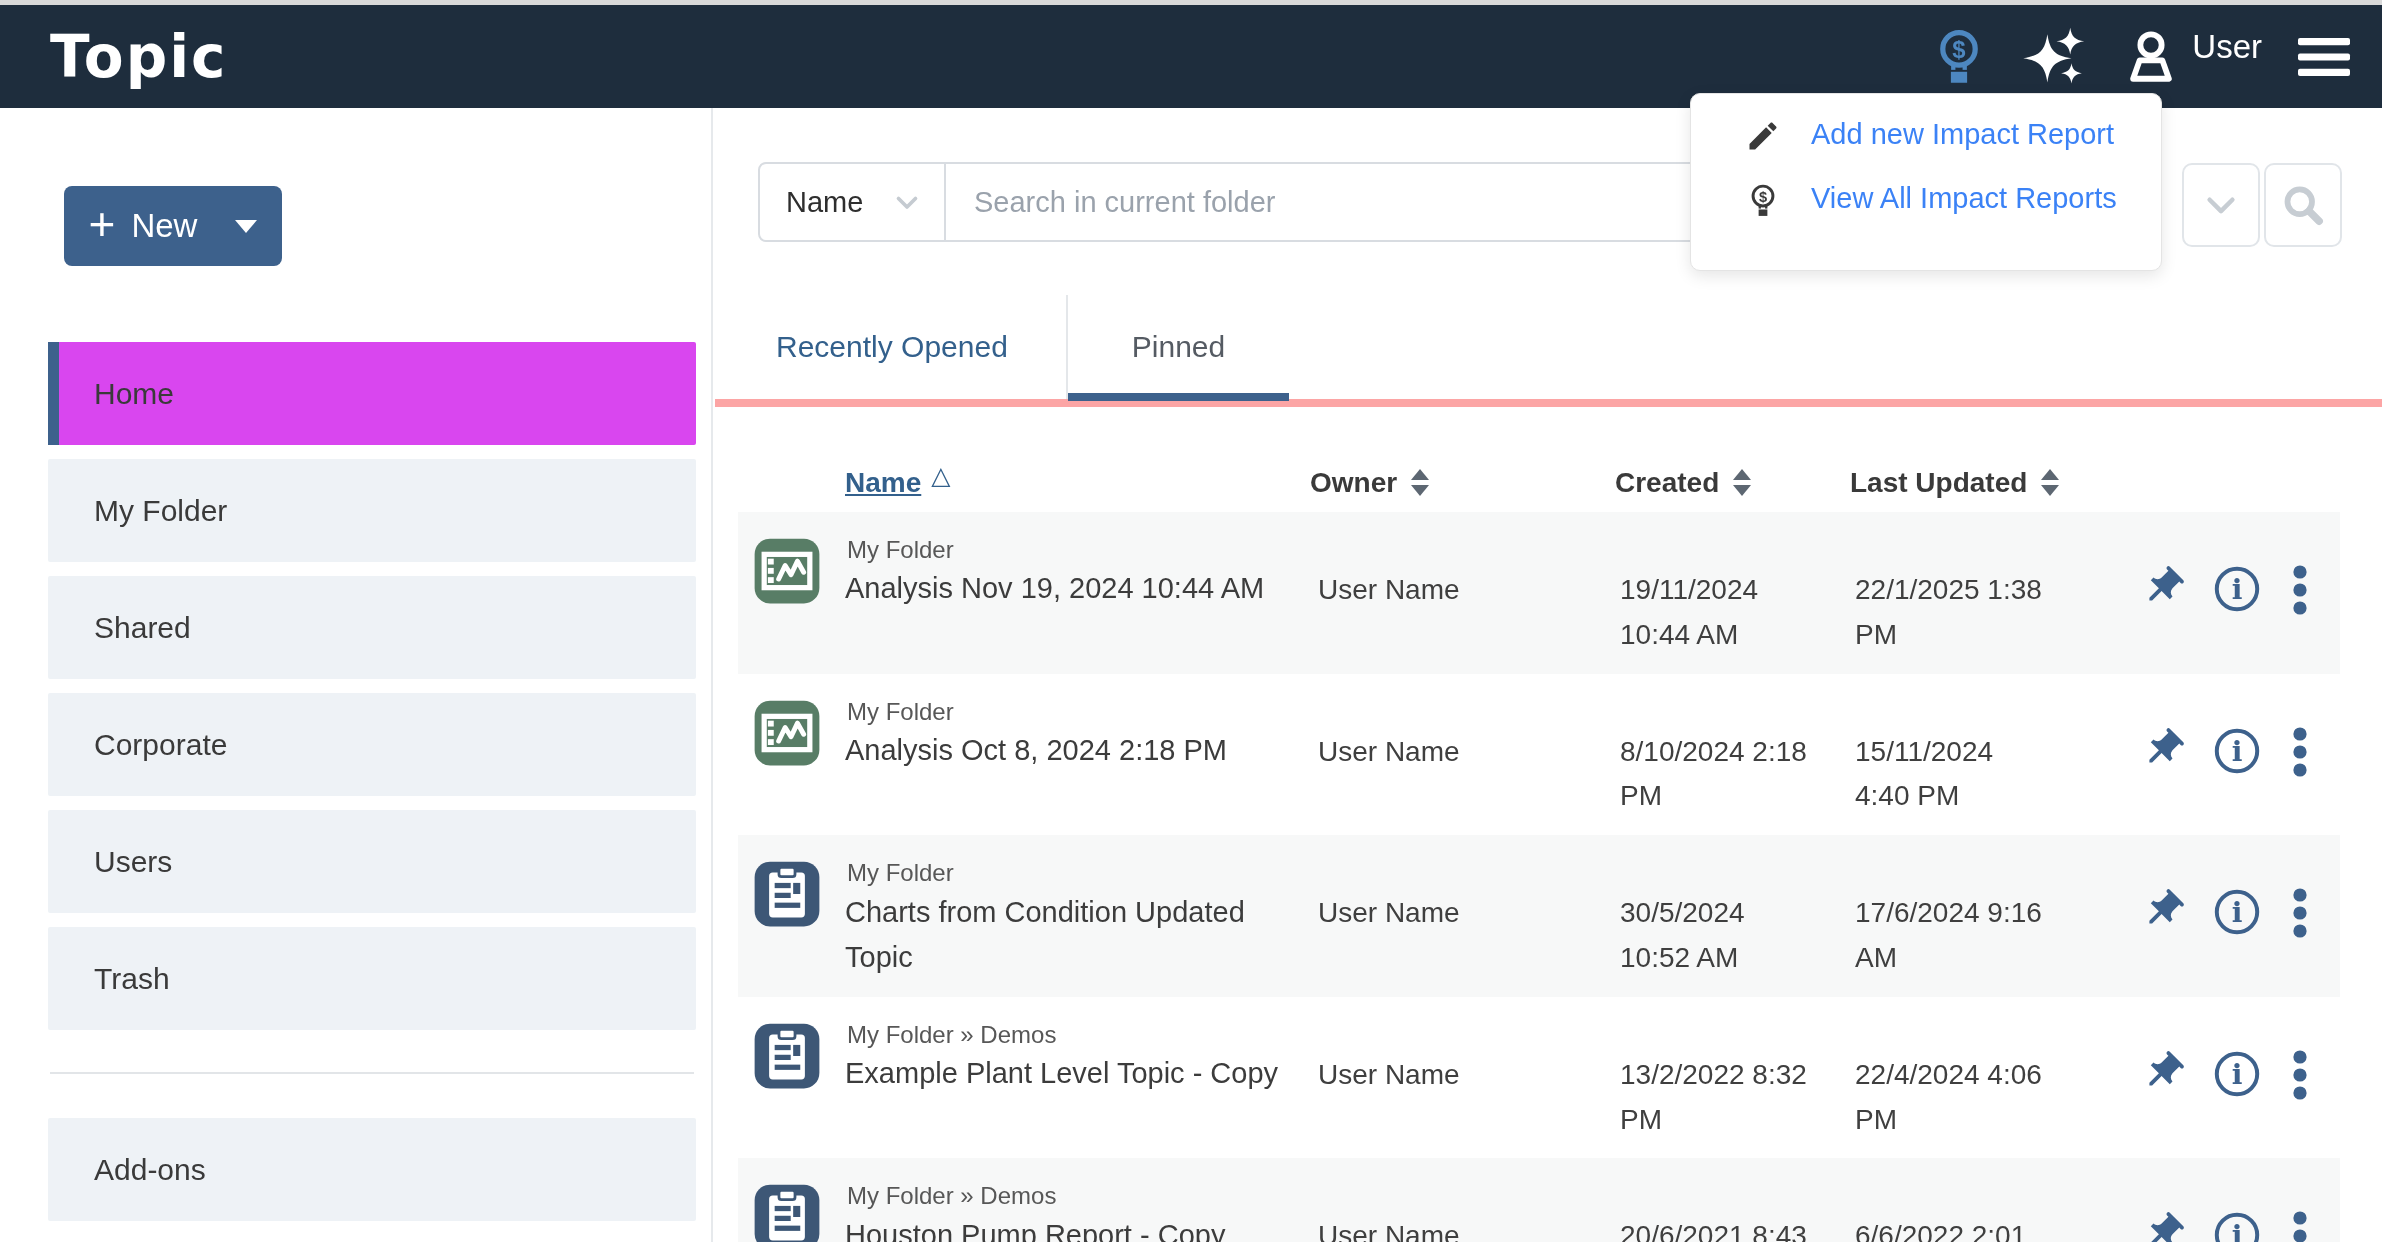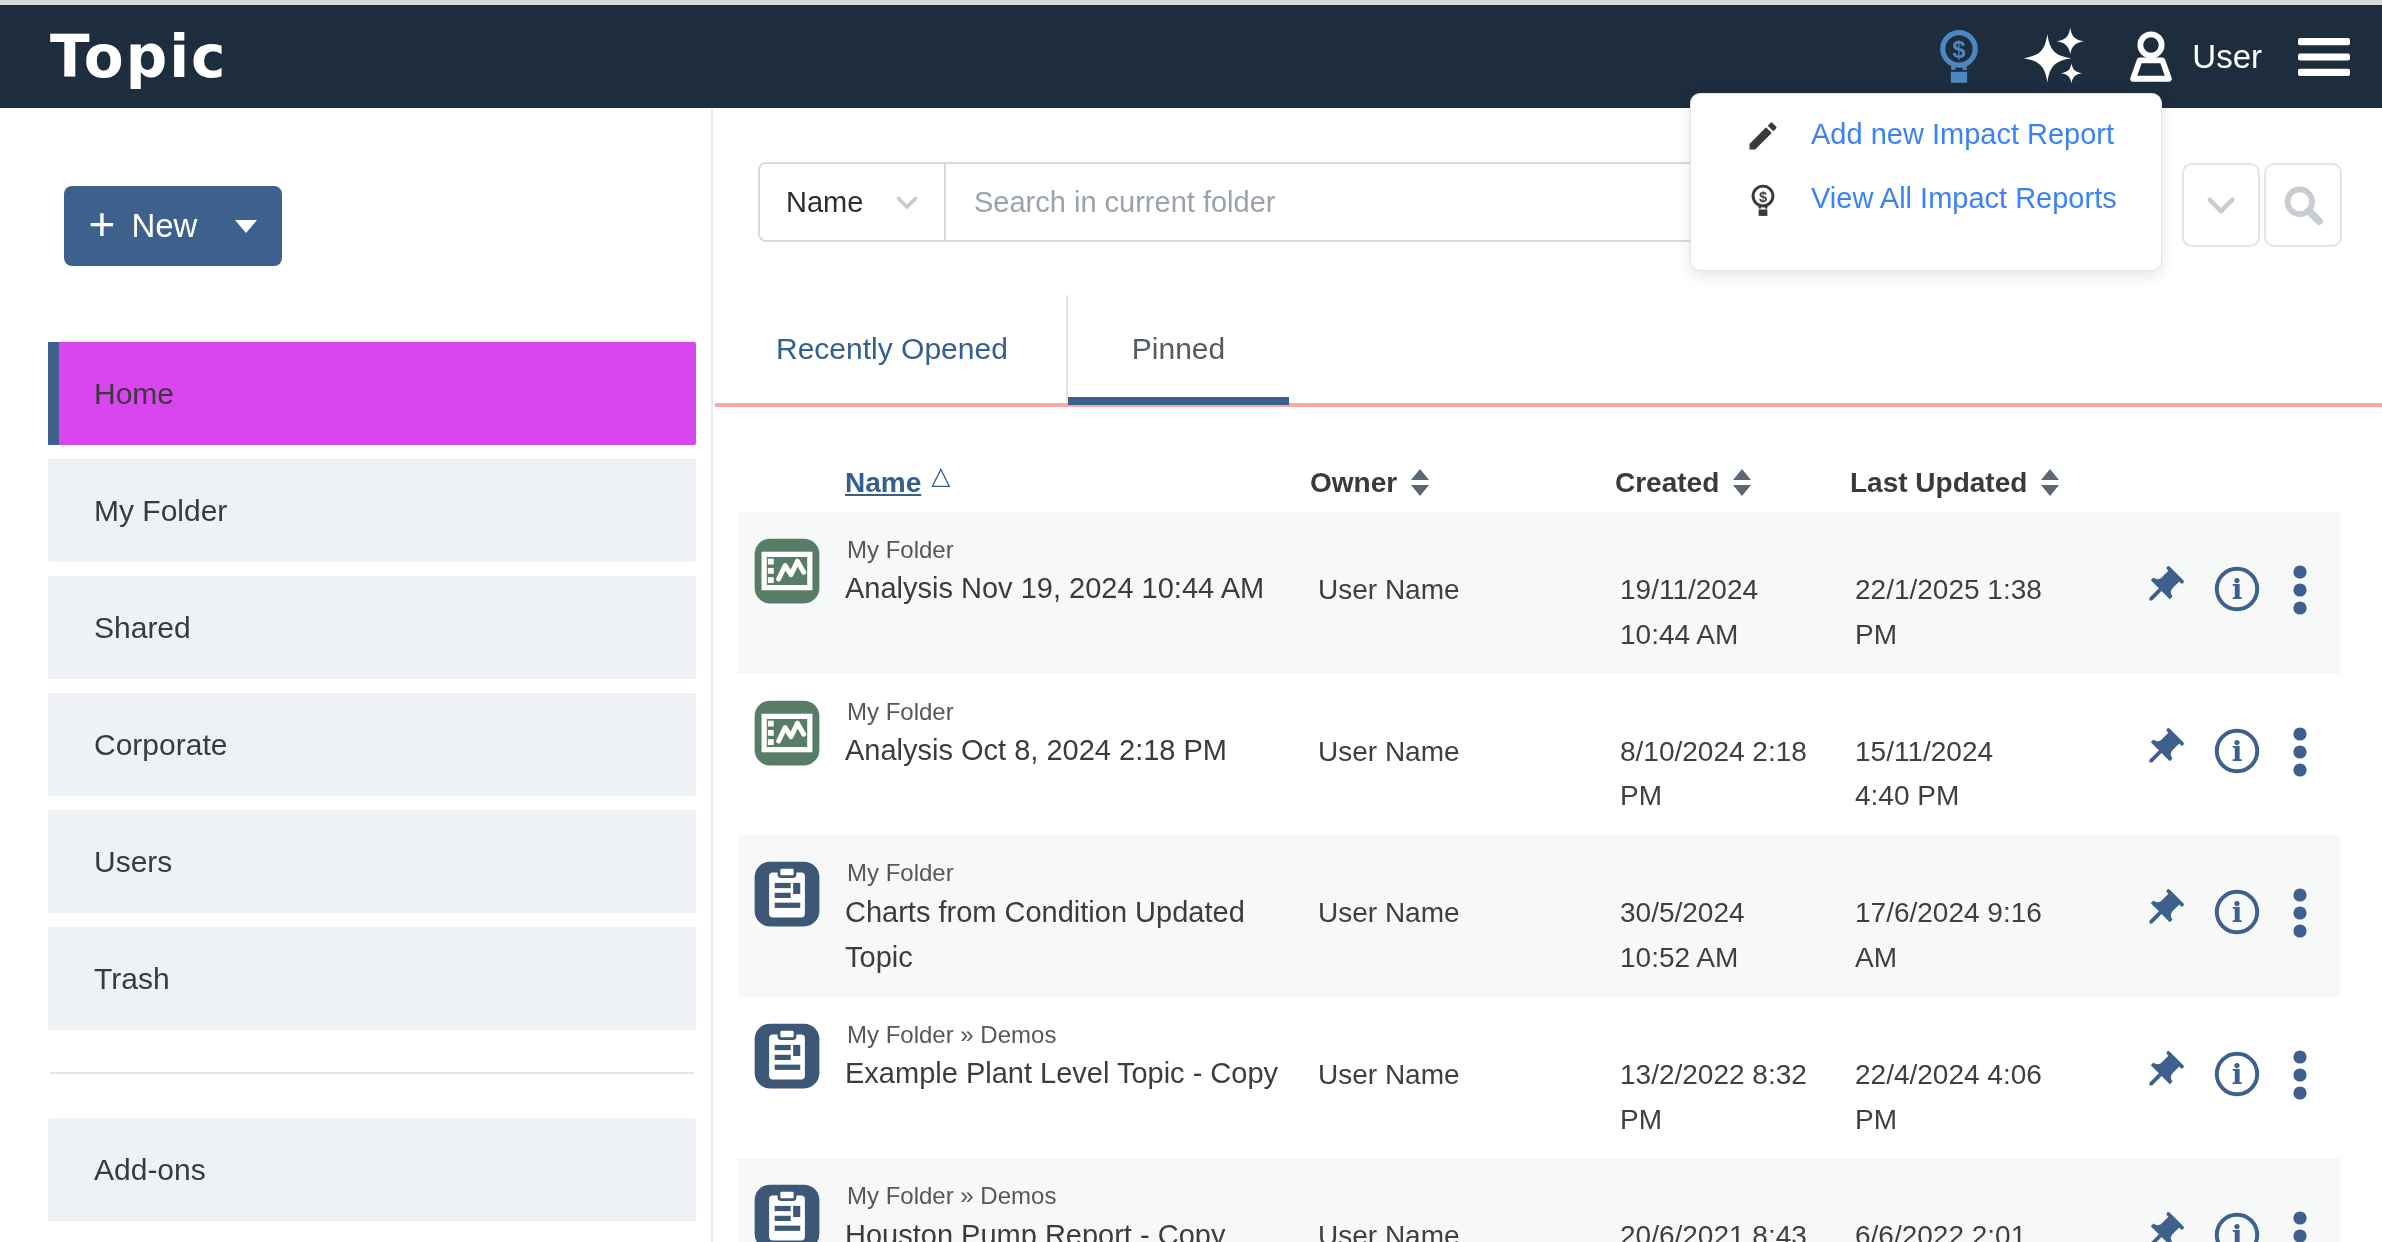--- a/index.html
+++ b/index.html
@@ -13,21 +13,21 @@
   }
   
   .navbar{
     position:absolute;left:0;top:0;width:2382px;height:108px;background:var(--navbar);
     border-top:5px solid #d9d9d9;display:flex;align-items:center;justify-content:space-between;
     padding:0 30px 0 50px;z-index:10;
   }
   .logo{color:#fff;font-size:58px;font-weight:bold;letter-spacing:2px;font-family:"DejaVu Sans",sans-serif;}
   .nav-right{display:flex;align-items:center;gap:34px;}
   .nav-icon{display:inline-flex;align-items:center;justify-content:center;cursor:pointer;}
-  .user-group{display:flex;align-items:center;gap:12px;color:#fff;font-size:33px;cursor:pointer;}
+  .user-group{display:flex;align-items:flex-start;gap:12px;color:#fff;font-size:33px;cursor:pointer;}
   
   .sidebar{
     position:absolute;left:0;top:108px;width:713px;height:1134px;background:#fff;
     border-right:2px solid #e6e9ec;
   }
   .new-btn{
     position:absolute;left:64px;top:78px;width:218px;height:80px;background:var(--accent);
     border:none;border-radius:8px;color:#fff;font-size:33px;font-family:inherit;
     display:flex;align-items:center;justify-content:center;gap:16px;cursor:pointer;
   }
@@ -56,21 +56,21 @@
     flex:1;border:none;outline:none;font-size:29px;font-family:inherit;padding:0 28px;color:#404040;min-width:0;
     border-radius:0 8px 8px 0;
   }
   .search-input::placeholder{color:#9aa2ac;}
   .search-btns{position:absolute;left:1467px;top:55px;display:flex;gap:4px;}
   .mini-btn{
     width:78px;height:84px;background:#fff;border:2px solid #e1e5e9;border-radius:10px;
     display:flex;align-items:center;justify-content:center;cursor:pointer;padding:0;
   }
   
-  .tabs{position:absolute;left:0;top:187px;width:1667px;height:112px;border-bottom:4px solid #fca5a5;
+  .tabs{position:absolute;left:0;top:187px;width:1667px;height:112px;border-bottom:8px solid #fca5a5;
     display:flex;align-items:stretch;padding-left:43px;}
   .tab{display:flex;align-items:center;font-size:30px;cursor:pointer;position:relative;}
   .tab.recently{color:#33608c;padding:0 58px 0 18px;}
   .tab-divider{width:2px;background:#e4e7ea;}
   .tab.pinned{color:#555b63;padding:0 64px;}
   .tab.pinned::after{content:"";position:absolute;left:0;right:0;bottom:-2px;height:8px;background:var(--accent);}
   
   .tbl{position:absolute;left:23px;top:312px;width:1602px;}
   .thead,.row{display:grid;grid-template-columns:107px 465px 305px 235px 250px 240px;}
   .thead{align-items:end;padding-bottom:12px;min-height:92px;}

